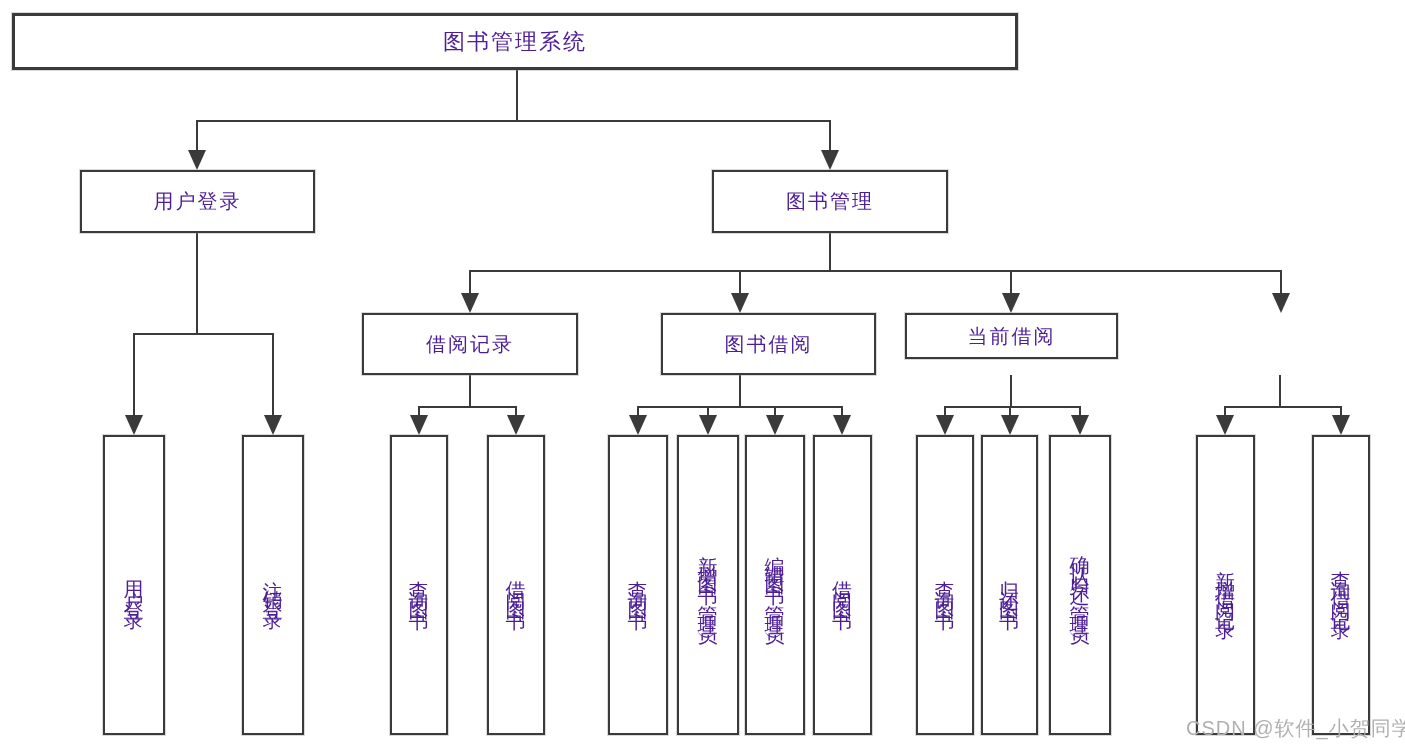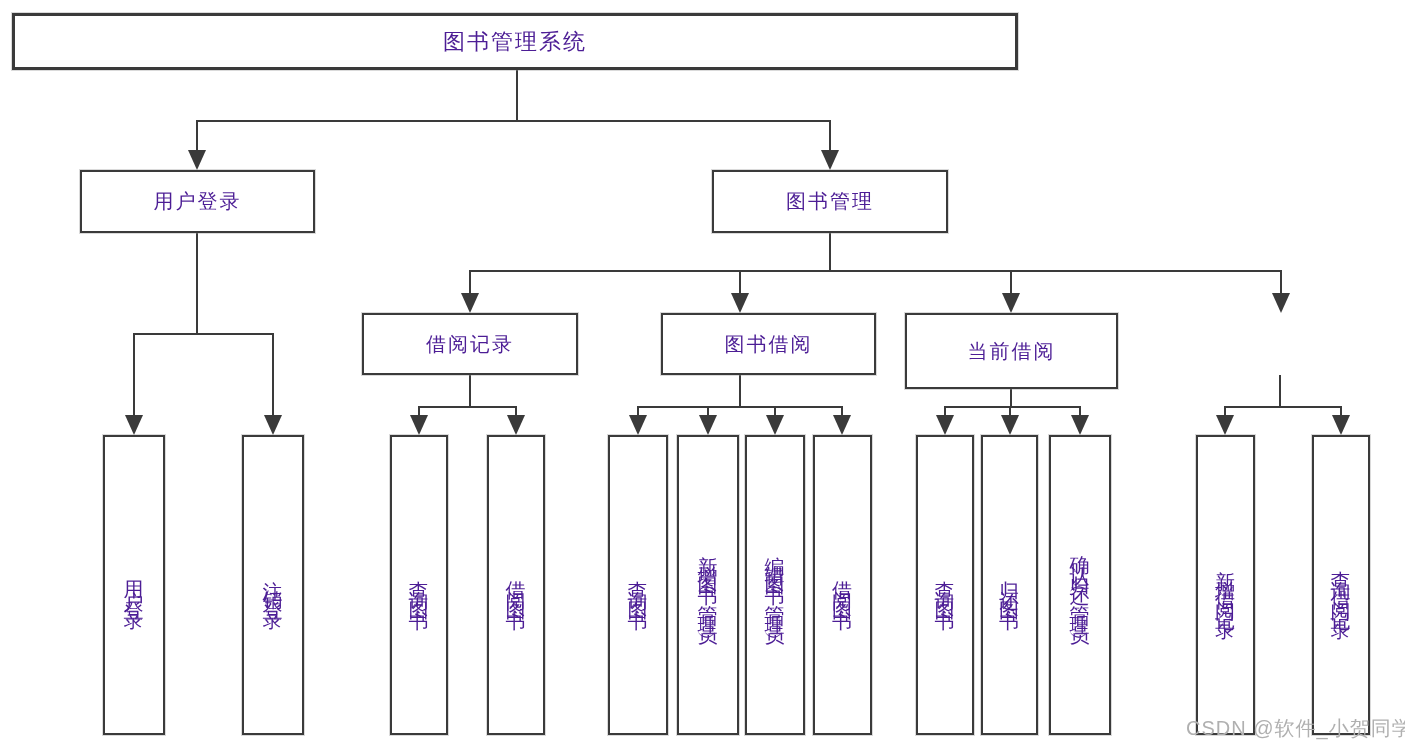--- a/index.html
+++ b/index.html
@@ -110,21 +110,21 @@
     <div class="arr" style="left:1332px;top:415px"></div>
   </div>
 
   <div class="box root" style="left:12px;top:13px;width:1006px;height:57px">图书管理系统</div>
 
   <div class="box" style="left:80px;top:170px;width:235px;height:63px">用户登录</div>
   <div class="box" style="left:712px;top:170px;width:236px;height:63px">图书管理</div>
 
   <div class="box" style="left:362px;top:313px;width:216px;height:62px">借阅记录</div>
   <div class="box" style="left:661px;top:313px;width:215px;height:62px">图书借阅</div>
-  <div class="box" style="left:905px;top:313px;width:213px;height:76px">当前借阅</div>
+  <div class="box" style="left:905px;top:313px;width:213px;height:46px">当前借阅</div>
 
   <div class="box vbox" style="left:103px;top:435px;width:62px;height:300px">用户登录</div>
   <div class="box vbox" style="left:242px;top:435px;width:62px;height:300px">注销登录</div>
 
   <div class="box vbox" style="left:390px;top:435px;width:58px;height:300px">查询图书</div>
   <div class="box vbox" style="left:487px;top:435px;width:58px;height:300px">借阅图书</div>
 
   <div class="box vbox" style="left:608px;top:435px;width:60px;height:300px">查询图书</div>
   <div class="box vbox" style="left:677px;top:435px;width:62px;height:300px">新增图书（管理员）</div>
   <div class="box vbox" style="left:745px;top:435px;width:60px;height:300px">编辑图书（管理员）</div>

